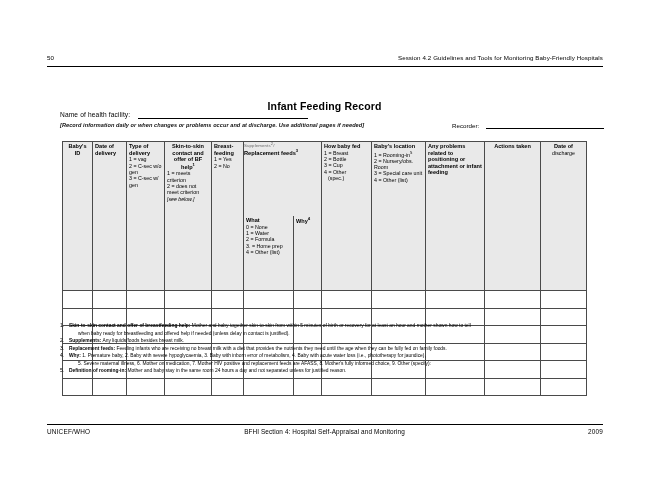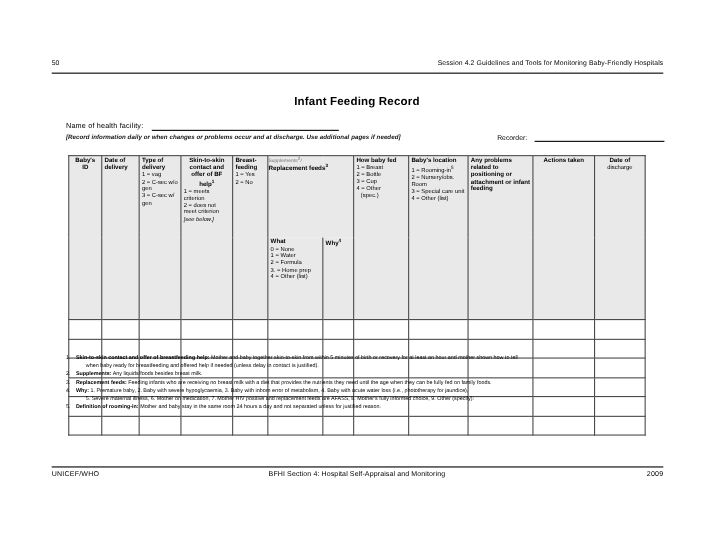--- a/index.html
+++ b/index.html
@@ -36,21 +36,21 @@
     top: 66px;
     width: 556px;
     height: 0;
     border-top: 1.3px solid #000;
   }
 
   
   .doc-title {
     position: absolute;
     left: 0;
-    top: 86px;
+    top: 100px;
     width: 649px;
     text-align: center;
     font-size: 10.5px;
     font-weight: bold;
     letter-spacing: .15px;
   }
 
   
   .facility-row {
     position: absolute;

